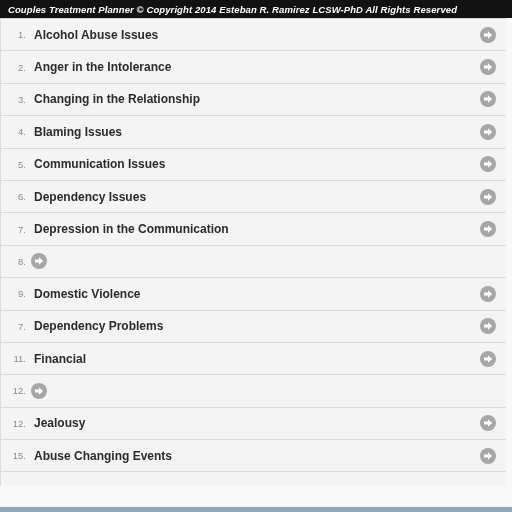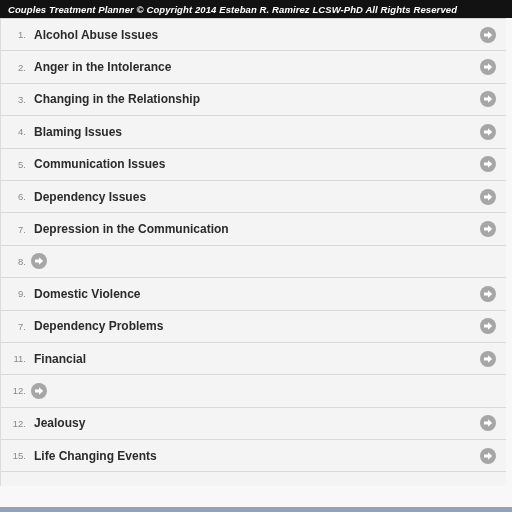--- a/index.html
+++ b/index.html
@@ -282,21 +282,21 @@
           <span class="row-label">Jealousy</span>
           <span class="row-arrow">
             <svg width="18" height="18" viewBox="0 0 18 18">
               <circle cx="9" cy="9" r="8" fill="#a6a6a6"></circle>
               <path d="M5 7.4 h4 V5.2 L13.2 9 L9 12.8 V10.6 H5 Z" fill="#ffffff"></path>
             </svg>
           </span>
         </div>
         <div class="row">
           <span class="row-index">15.</span>
-          <span class="row-label">Life Changing Events</span>
+          <span class="row-label">Abuse Changing Events</span>
           <span class="row-arrow">
             <svg width="18" height="18" viewBox="0 0 18 18">
               <circle cx="9" cy="9" r="8" fill="#a6a6a6"></circle>
               <path d="M5 7.4 h4 V5.2 L13.2 9 L9 12.8 V10.6 H5 Z" fill="#ffffff"></path>
             </svg>
           </span>
         </div>
         <div class="row partial"></div>
       </div>
   </div>

